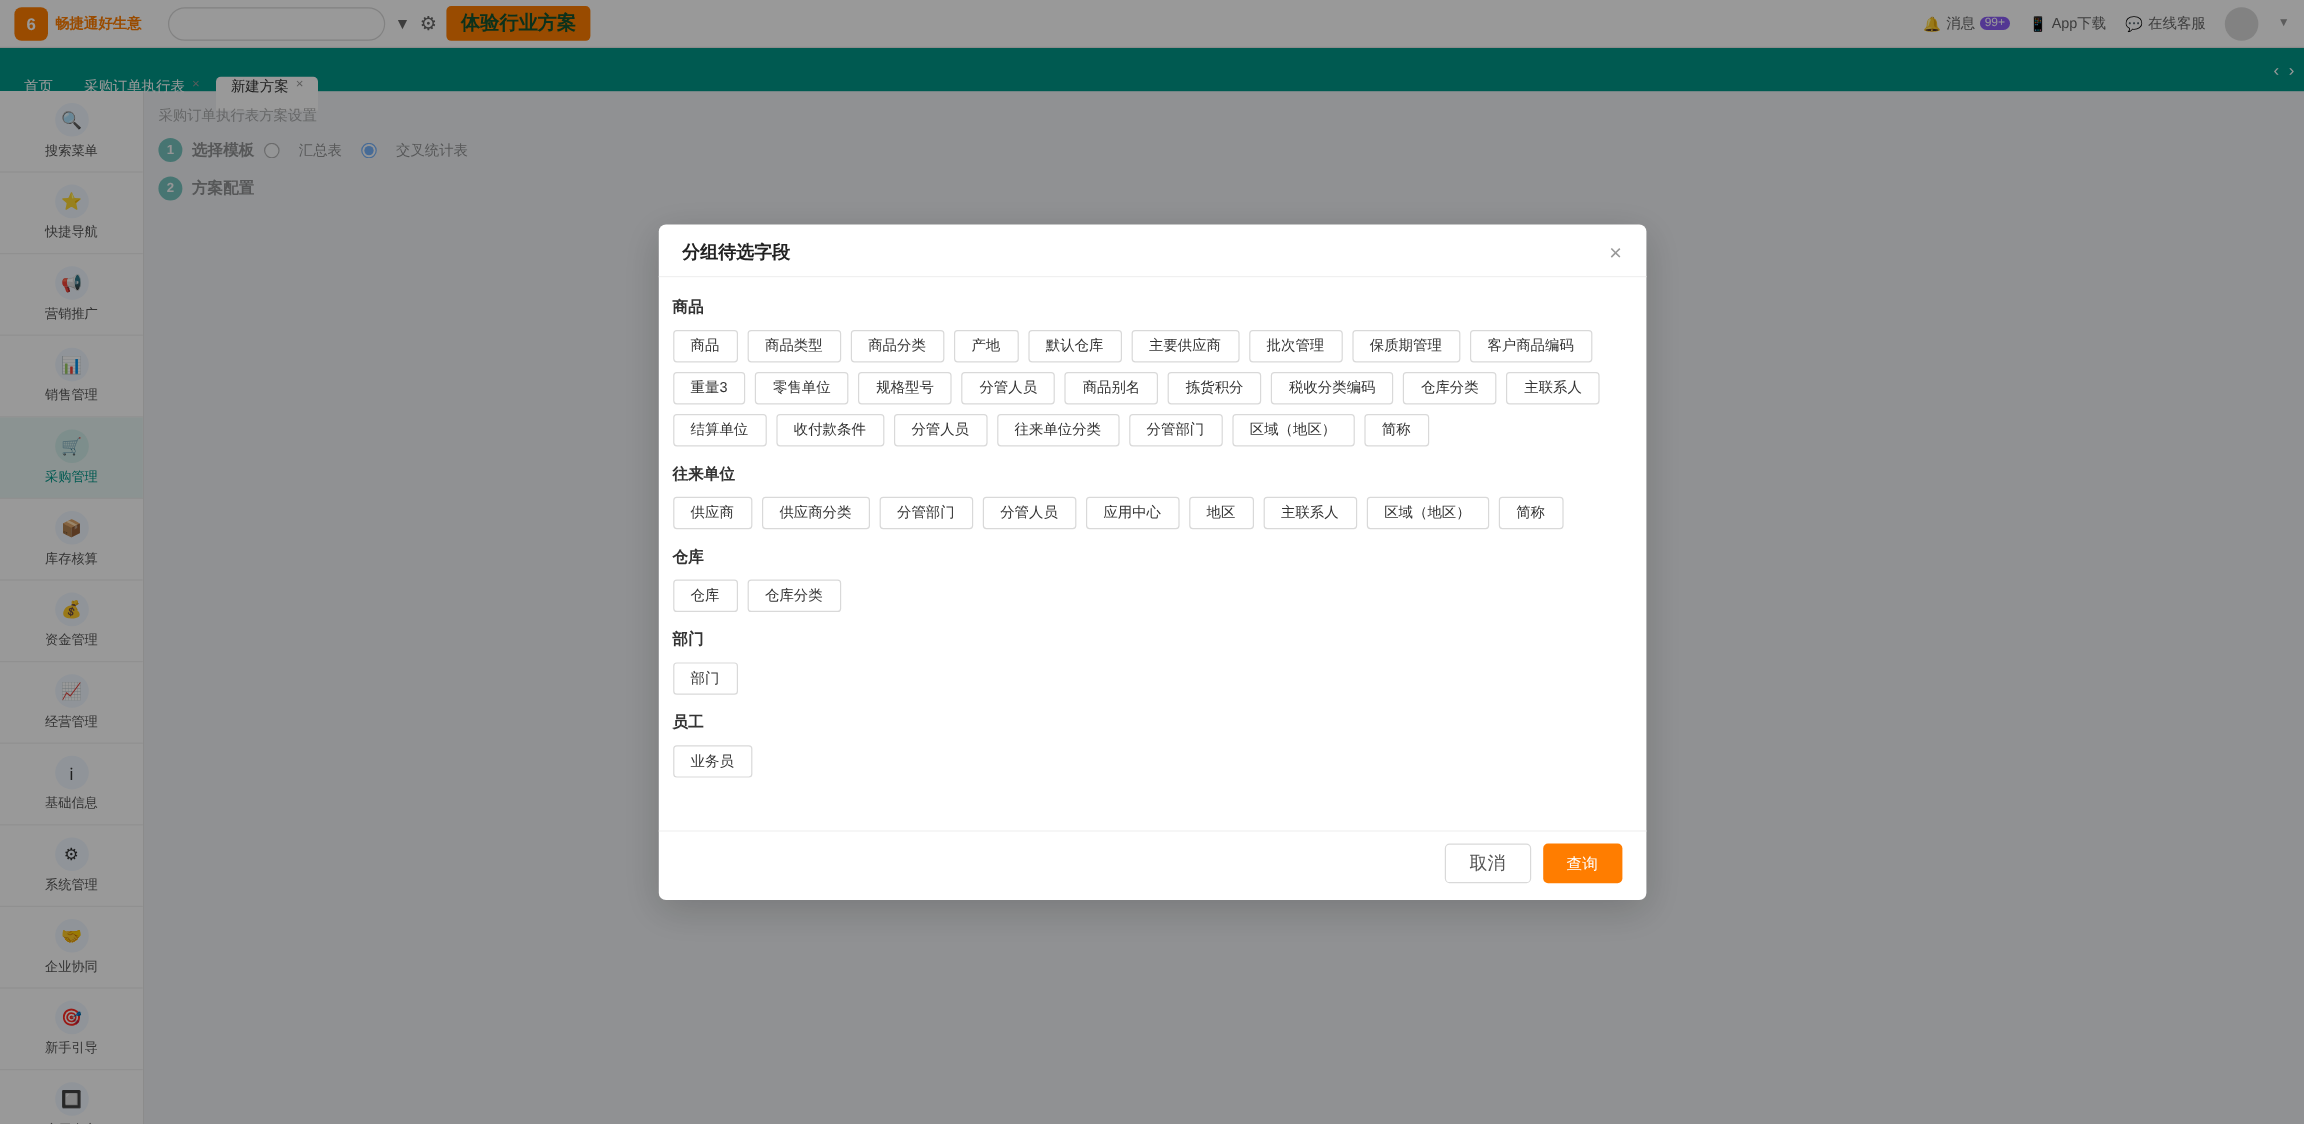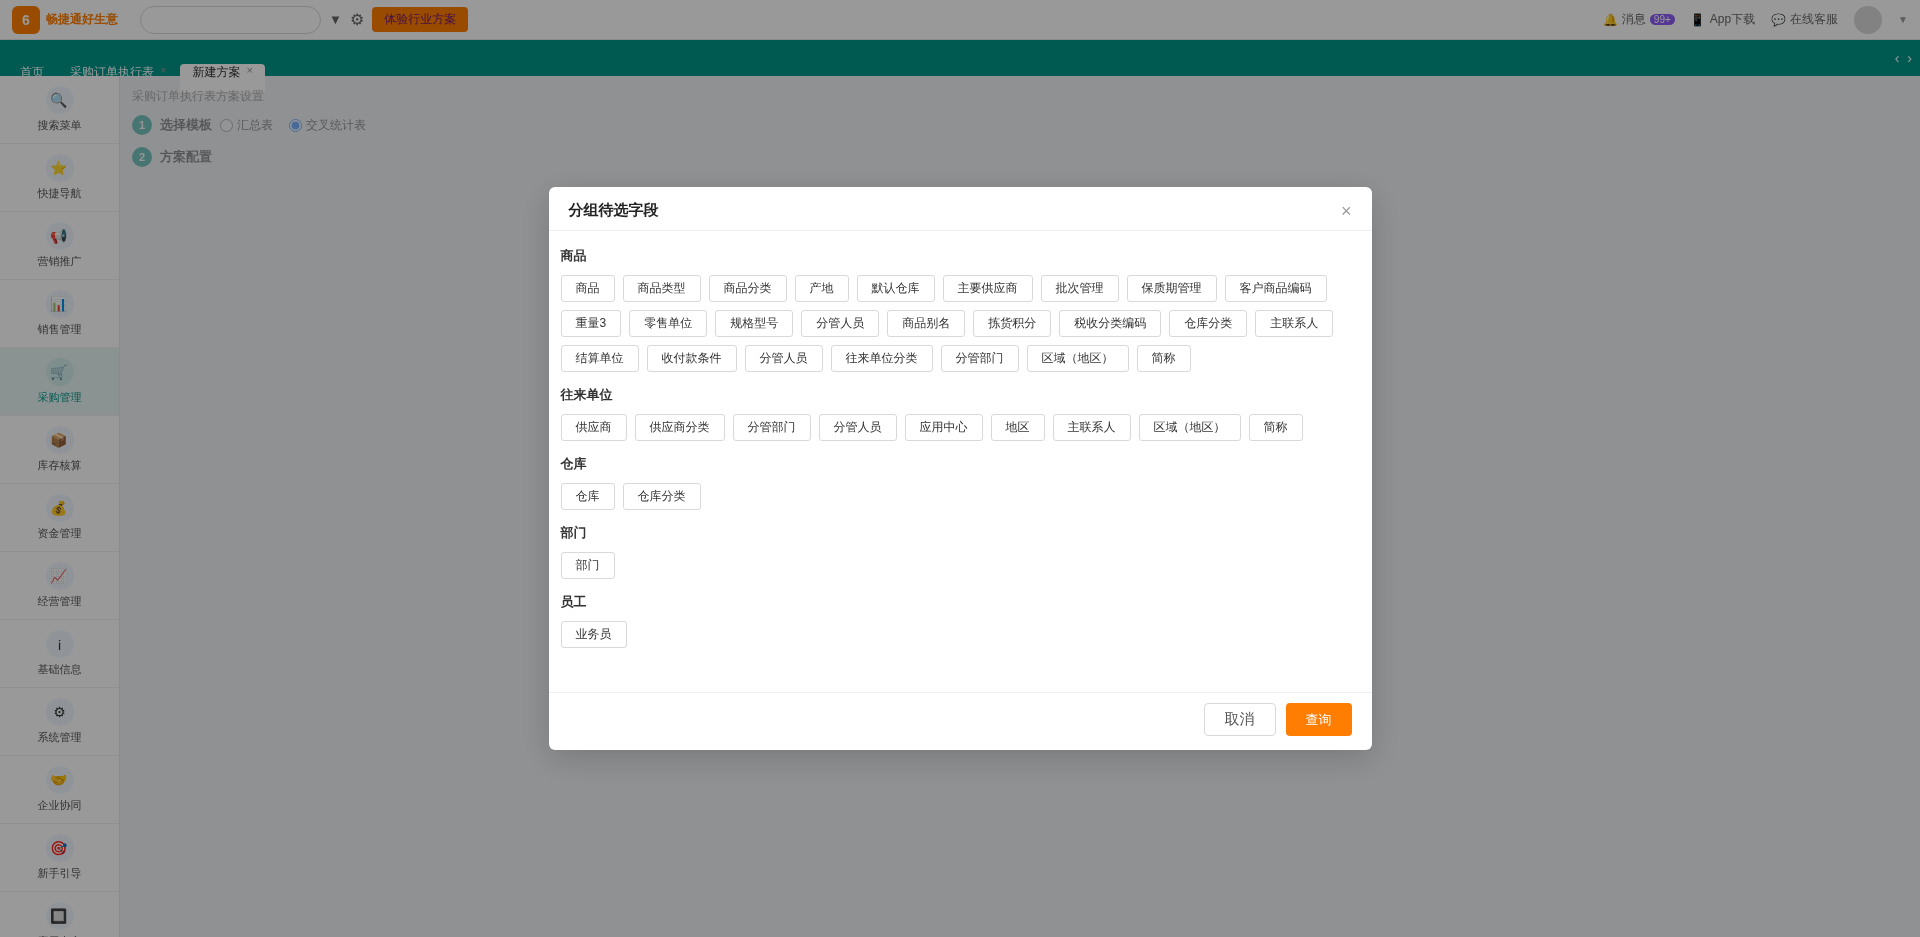--- a/index.html
+++ b/index.html
@@ -36,26 +36,27 @@
       height: 28px;
       border: 1px solid #d9d9d9;
       border-radius: 14px;
       padding: 0 12px;
       font-size: 12px;
       outline: none;
       color: #999;
     }
     .header-nav-btn {
       background: #ff7d00;
-      color: #701a75;
+      color: #14532d;
       border: none;
       border-radius: 4px;
       padding: 4px 12px;
-      font-size: 12px;
-      cursor: pointer;
+      font-size: 16px;
+      cursor: pointer;
+      font-weight: bold;
     }
     .header-right {
       margin-left: auto;
       display: flex;
       align-items: center;
       gap: 16px;
       font-size: 12px;
       color: #666;
     }
     .header-right-item { display: flex; align-items: center; gap: 4px; cursor: pointer; }
@@ -244,21 +245,21 @@
     }
     .step-num {
       width: 20px; height: 20px;
       background: #009688;
       color: #fff;
       border-radius: 50%;
       display: flex; align-items: center; justify-content: center;
       font-size: 11px; font-weight: bold;
     }
     .radio-group { display: flex; gap: 16px; align-items: center; font-size: 12px; }
-    .radio-group label { display: flex; align-items: center; gap: 4px; cursor: pointer; justify-content: center; }
+    .radio-group label { display: flex; align-items: center; gap: 16px; cursor: pointer; justify-content: center; }
   </style>
 </head>
 <body>
 
 <div class="top-header">
   <div class="logo-area">
     <div class="logo-icon">6</div>
     <div class="logo-text">畅捷通好生意</div>
   </div>
   <input class="search-bar" type="text" placeholder="" style="">

